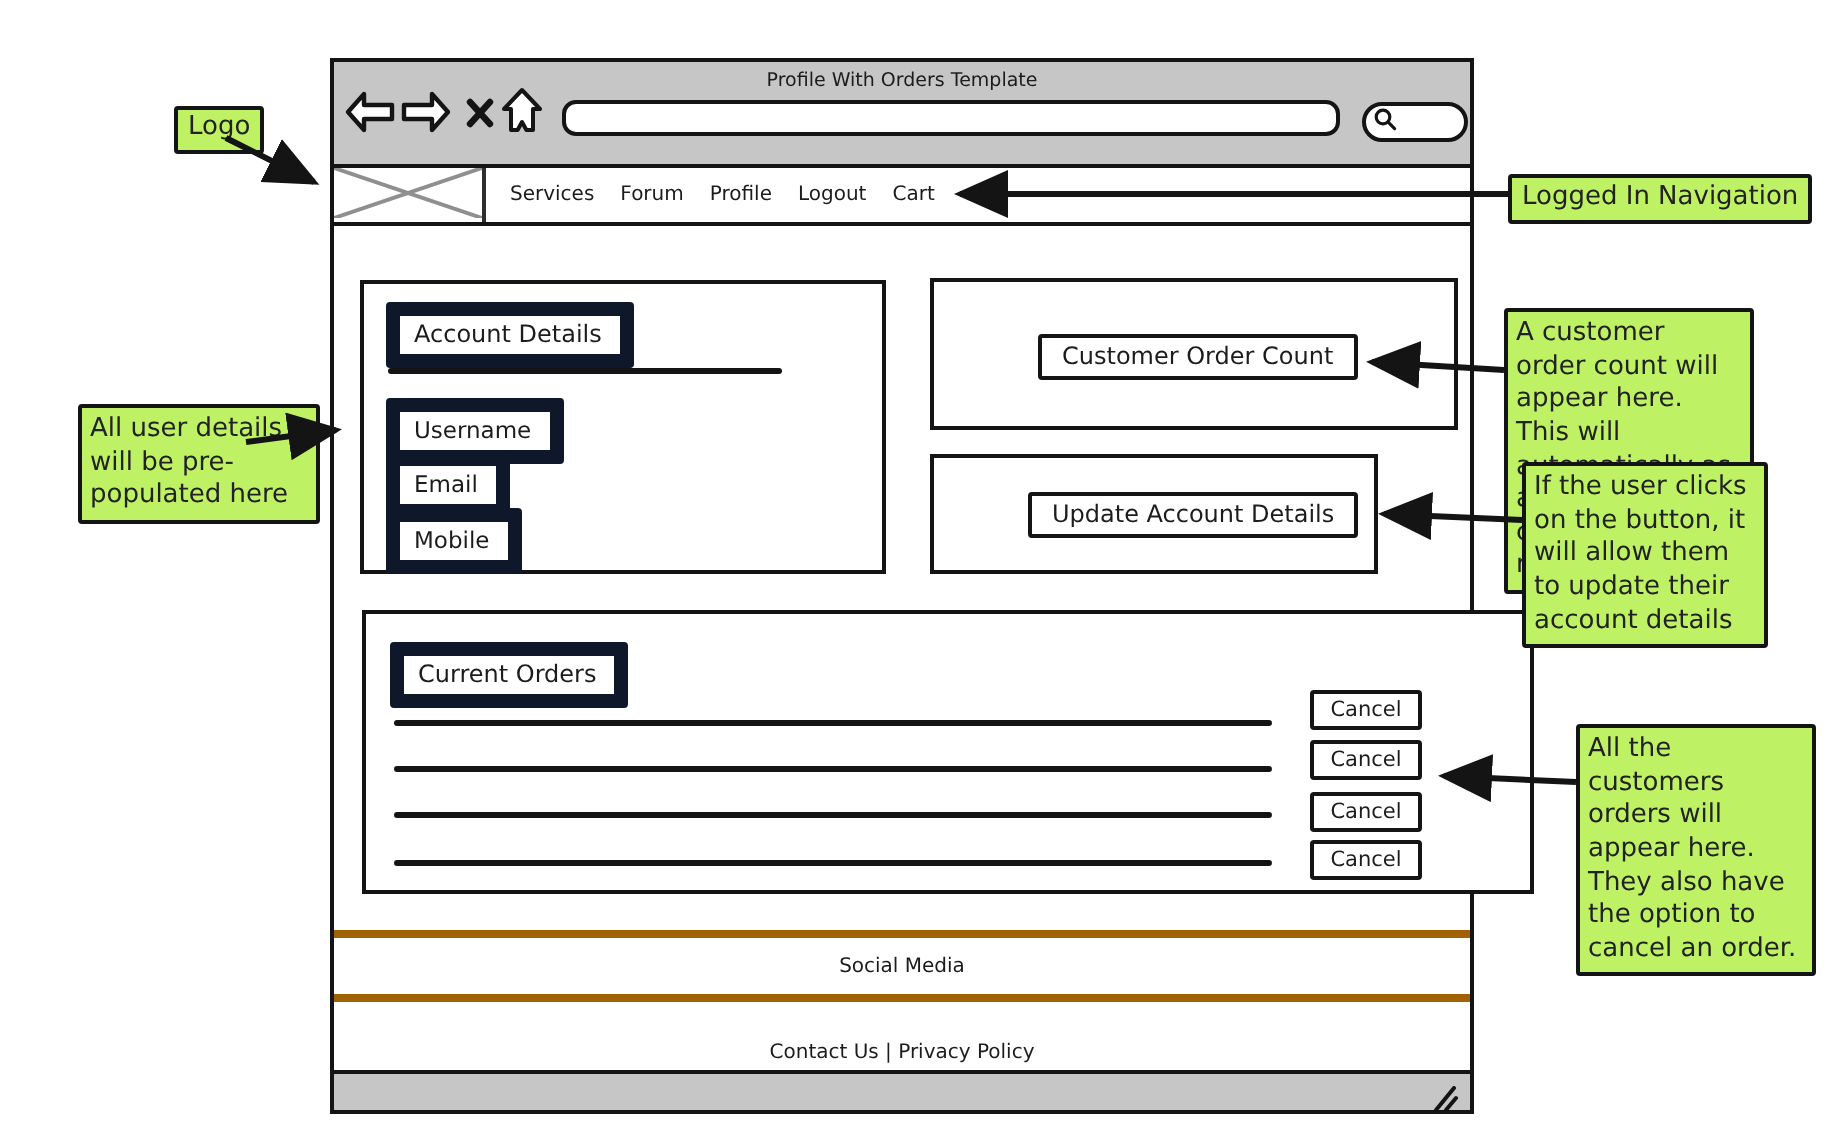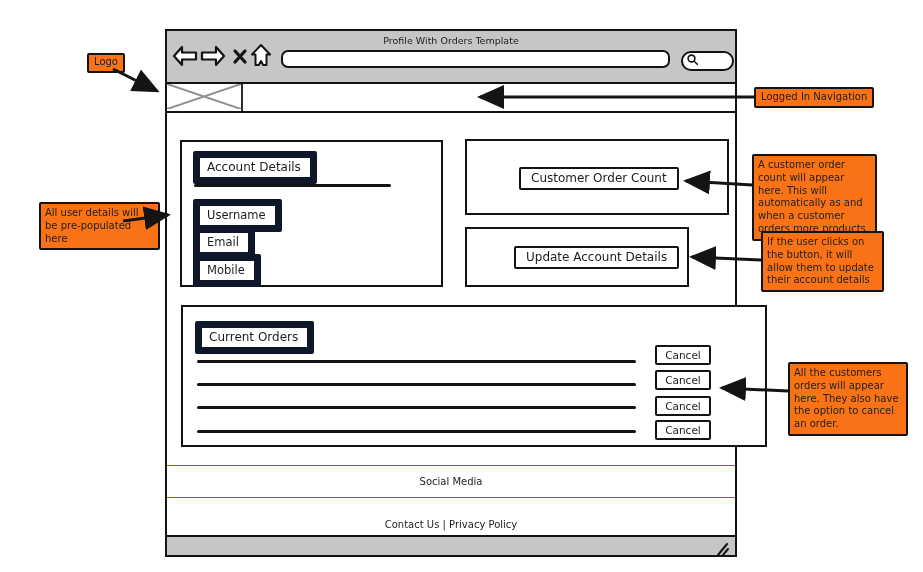--- a/index.html
+++ b/index.html
@@ -61,33 +61,33 @@
   .btnbox{
     position:absolute;border:2px solid #141414;border-radius:2px;background:#fff;
     font-size:12px;padding:2px 10px 3px 10px;white-space:nowrap;box-sizing:border-box;
   }
   .cancelbtn{
     position:absolute;left:472px;width:56px;height:20px;border:2px solid #141414;
     border-radius:2px;background:#fff;font-size:10.5px;display:flex;align-items:center;
     justify-content:center;box-sizing:border-box;text-align:center;
   }
   .fband{
-    position:absolute;left:0;width:100%;border-top:1px solid #a16207;background:#fff;
+    position:absolute;left:0;width:100%;border-top:4px solid #a16207;background:#fff;
     display:flex;align-items:center;justify-content:center;font-size:10px;box-sizing:border-box;
   }
   .f-social{top:434px;height:32px;}
   .f-contact{top:466px;height:54px;}
   .f-graybar{
     position:absolute;left:0;top:504px;width:100%;height:20px;background:#c6c6c6;
     border-top:2px solid #141414;box-sizing:border-box;
   }
   .resize{position:absolute;right:5px;top:4px;}
   .callout{
-    position:absolute;border:2px solid #141414;border-radius:2px;background:#f97316;
-    font-size:10px;line-height:1.28;color:#222;padding:3px 4px;box-sizing:border-box;
+    position:absolute;border:2px solid #141414;border-radius:2px;background:#bef264;
+    font-size:13px;line-height:1.28;color:#222;padding:3px 4px;box-sizing:border-box;
   }
   .c-logo{left:87px;top:53px;padding:1px 5px 2px 5px;}
   .c-user{left:3px;top:202px;width:121px;margin-left:36px;}
   .c-nav{left:754px;top:87px;padding:2px 5px;white-space:nowrap;}
   .c-count{left:752px;top:154px;width:125px;}
   .c-update{left:761px;top:231px;width:123px;}
   .c-orders{left:788px;top:362px;width:120px;}
   .arrows{position:absolute;left:0;top:0;width:923px;height:572px;pointer-events:none;}
 </style>
 </head>
@@ -141,20 +141,27 @@
       </div>
     </div>
 
     <div class="navbar">
       <div class="logo-ph">
         <span>
           <svg width="74" height="25" viewBox="0 0 74 25">
               <path d="M0,0 L74,25 M0,25 L74,0" stroke="#8f8f8f" stroke-width="2"></path>
             </svg>
         </span>
+      </div>
+      <div class="navlinks">
+        <span>Services</span>
+        <span>Forum</span>
+        <span>Profile</span>
+        <span>Logout</span>
+        <span>Cart</span>
       </div>
     </div>
 
     <div class="panel p-account">
       <div class="boxlabel" style="left:11px;top:9px;">Account Details</div>
       <div class="thickline" style="left:12px;top:42px;width:197px;"></div>
       <div class="boxlabel" style="left:11px;top:57px;font-size:11.5px;">Username</div>
       <div class="boxlabel" style="left:11px;top:84px;font-size:11.5px;">Email</div>
       <div class="boxlabel" style="left:11px;top:112px;font-size:11.5px;">Mobile</div>
     </div>

